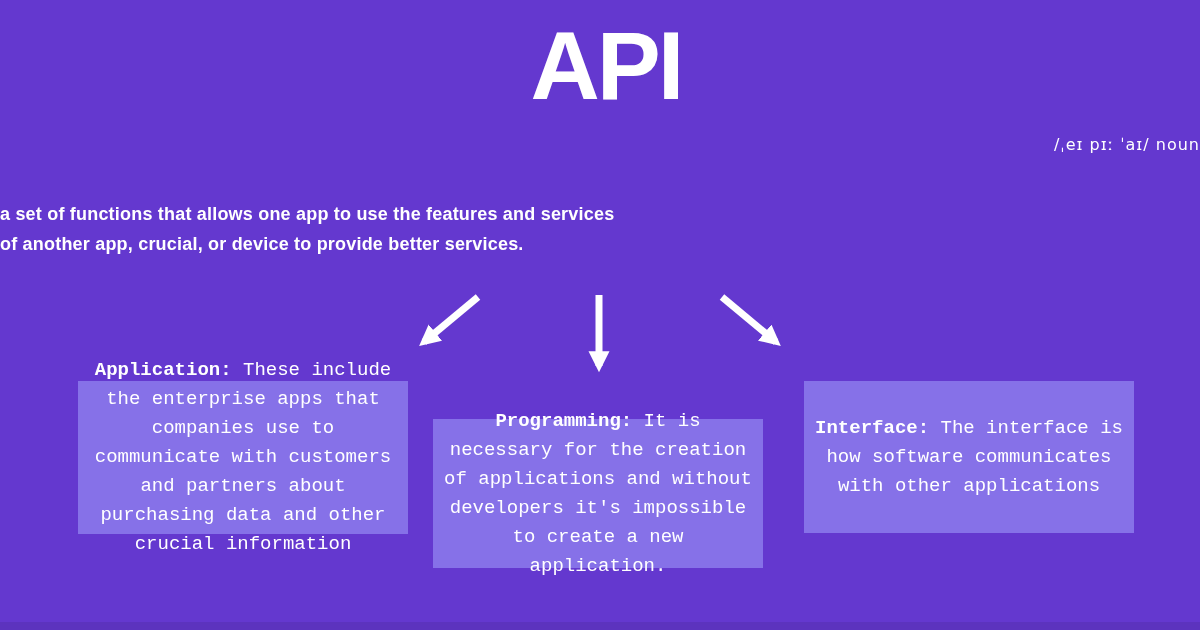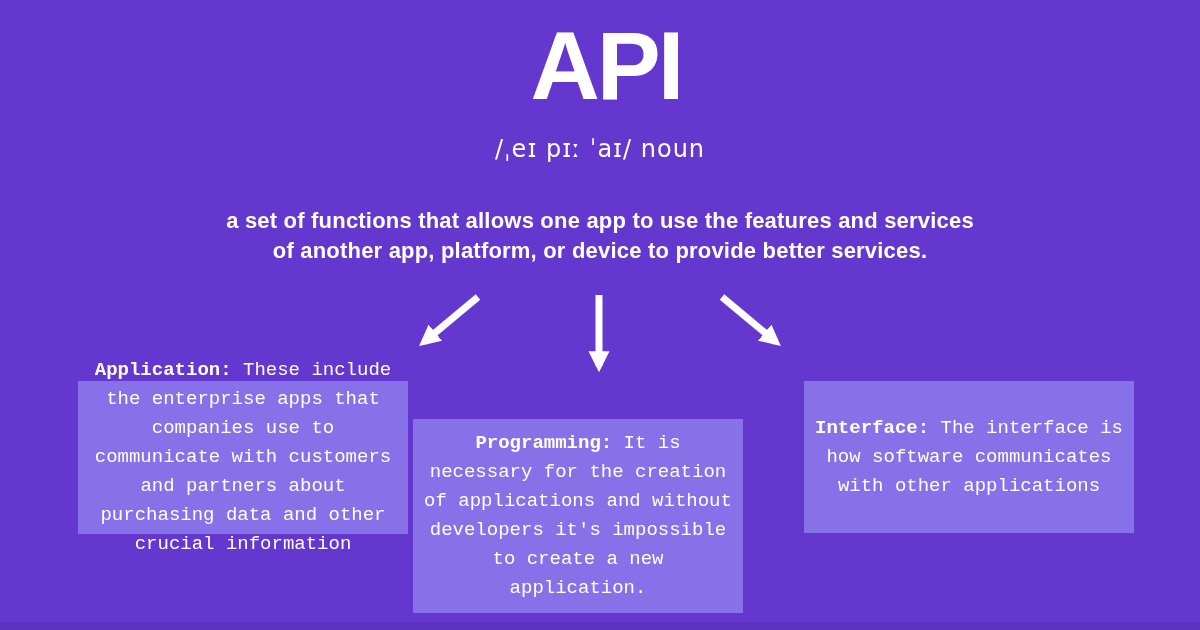--- a/index.html
+++ b/index.html
@@ -18,62 +18,61 @@
   }
   .title{
     position:absolute;top:18px;left:0;width:100%;
     text-align:center;
     font-size:96px;font-weight:bold;letter-spacing:-3px;
     line-height:1;
     padding-left:12px;
   }
   .pron{
     position:absolute;top:135px;left:0;width:100%;
-    text-align:center;
+    text-align:right;
     font-family:"DejaVu Sans",sans-serif;
-    font-size:24px;font-weight:normal;letter-spacing:1px;
+    font-size:16px;font-weight:normal;letter-spacing:1px;
   }
   .definition{
-    position:absolute;top:206px;left:0;width:100%;
-    text-align:center;
-    font-size:22px;font-weight:bold;
+    position:absolute;top:199px;left:0;width:100%;
+    font-size:18px;font-weight:bold;
     line-height:30px;letter-spacing:0.2px;
   }
   .arrows{
     position:absolute;top:0;left:0;width:1200px;height:630px;
     pointer-events:none;
   }
   .card{
     position:absolute;
     background:var(--card-bg);
     display:flex;align-items:center;justify-content:center;
     text-align:center;
     font-size:19px;line-height:29px;font-weight:300;
     padding:8px 10px;
     font-family:Liberation Mono, monospace;
   }
   .card strong{font-weight:bold;}
   .card-application{left:78px;top:381px;width:330px;height:153px;}
-  .card-programming{left:413px;top:419px;width:330px;height:194px;align-items:center;}
+  .card-programming{left:433px;top:419px;width:330px;height:149px;align-items:center;}
   .card-interface{left:792px;top:381px;width:330px;height:152px;margin-left:12px;}
   .bottom-strip{
     position:absolute;left:0;bottom:0;width:100%;height:8px;
     background:var(--strip);
   }
 </style>
 </head>
 <body>
 
 <h1 class="title">API</h1>
 
 <div class="pron">/ˌeɪ pɪː ˈaɪ/ noun</div>
 
 <div class="definition">
   <div>a set of functions that allows one app to use the features and services</div>
-  <div>of another app, platform, or device to provide better services.</div>
+  <div>of another app, crucial, or device to provide better services.</div>
 </div>
 
 <svg class="arrows" viewBox="0 0 1200 630" xmlns="http://www.w3.org/2000/svg">
   <defs>
     <marker id="ah" markerWidth="4" markerHeight="4" refX="2.1" refY="1.5" orient="auto">
       <path d="M0,0 L3,1.5 L0,3 Z" fill="#FFFFFF"></path>
     </marker>
   </defs>
   <line x1="478" y1="297" x2="424" y2="342" stroke="#FFFFFF" stroke-width="7" marker-end="url(#ah)"></line>
   <line x1="599" y1="295" x2="599" y2="366" stroke="#FFFFFF" stroke-width="7" marker-end="url(#ah)"></line>

